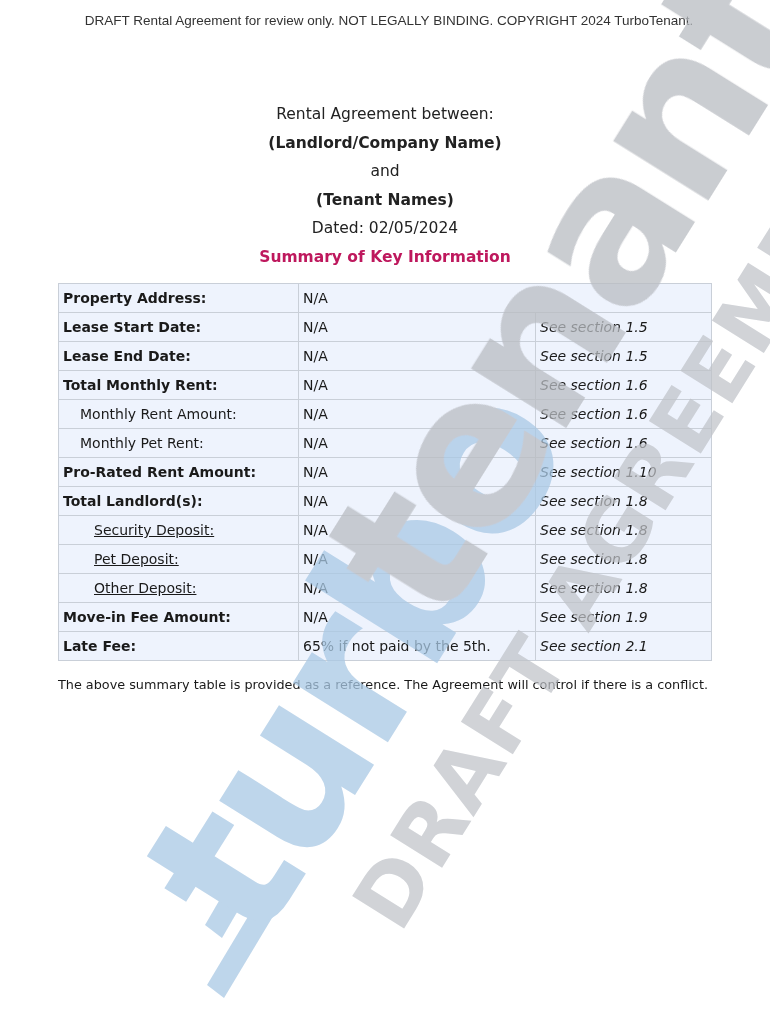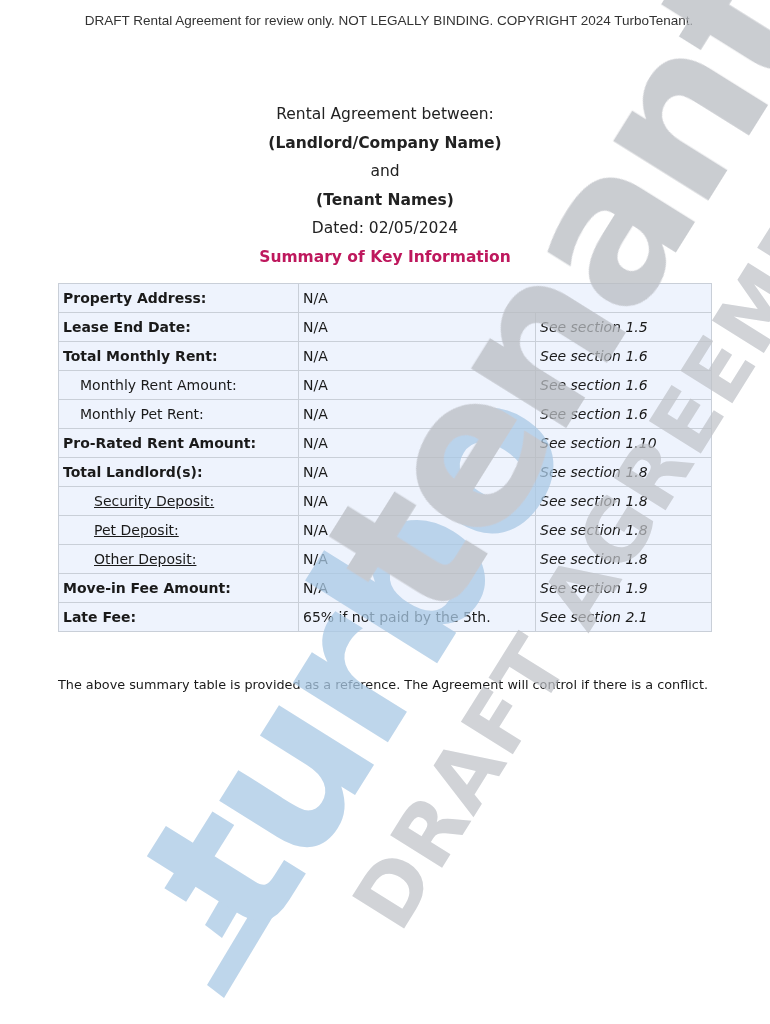--- a/index.html
+++ b/index.html
@@ -98,20 +98,25 @@
   <div class="header-line summary">Summary of Key Information</div>
 </div>
 
 <table class="summary-table">
   <tbody>
     <tr>
       <td class="label bold">Property Address:</td>
       <td class="value" colspan="2">N/A</td>
     </tr>
     <tr>
+      <td class="label bold">Lease Start Date:</td>
+      <td class="value">N/A</td>
+      <td class="ref">See section 1.5</td>
+    </tr>
+    <tr>
       <td class="label bold">Lease End Date:</td>
       <td class="value">N/A</td>
       <td class="ref">See section 1.5</td>
     </tr>
     <tr>
       <td class="label bold">Total Monthly Rent:</td>
       <td class="value">N/A</td>
       <td class="ref">See section 1.6</td>
     </tr>
     <tr>

